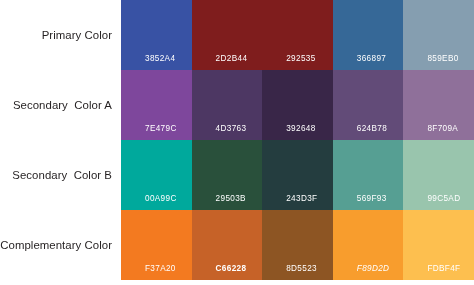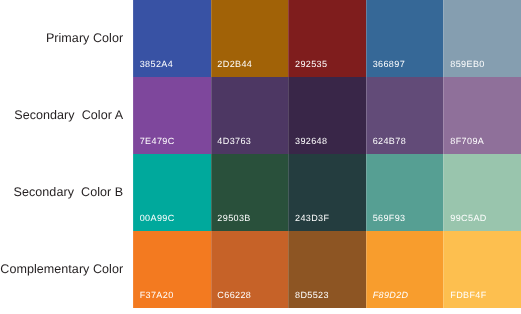--- a/index.html
+++ b/index.html
@@ -63,21 +63,21 @@
 
   .swatch {
     flex: 1 1 0;
     height: 70px;
     position: relative;
     box-sizing: border-box;
   }
 
   .swatch-hex {
     position: absolute;
-    left: 6px;
+    left: 24px;
     bottom: 7px;
     font-size: 8.2px;
     line-height: 1;
     letter-spacing: 0.35px;
     color: #ffffff;
     white-space: nowrap;
   }
 </style>
 </head>
 <body style="background-color: rgb(255, 255, 255);">
@@ -85,21 +85,21 @@
 <div id="palette-board">
 
   <div class="palette-row" style="top:0px;">
     <div class="row-label-cell">
       <span class="row-label" style="color: rgb(35, 31, 32);">Primary Color</span>
     </div>
     <div class="swatch-strip">
       <div class="swatch" style="background-color: rgb(56, 82, 164);">
         <span class="swatch-hex" style="color: rgb(255, 255, 255);">3852A4</span>
       </div>
-      <div class="swatch" style="background-color: #a16207;">
+      <div class="swatch" style="background-color: #7f1d1d;">
         <span class="swatch-hex" style="color: rgb(255, 255, 255);">2D2B44</span>
       </div>
       <div class="swatch" style="background-color: #7f1d1d;">
         <span class="swatch-hex" style="color: rgb(255, 255, 255);">292535</span>
       </div>
       <div class="swatch" style="background-color: rgb(54, 104, 151);">
         <span class="swatch-hex" style="color: rgb(255, 255, 255);">366897</span>
       </div>
       <div class="swatch" style="background-color: rgb(133, 158, 176);">
         <span class="swatch-hex" style="color: rgb(255, 255, 255);">859EB0</span>
@@ -155,21 +155,21 @@
 
   <div class="palette-row" style="top:210px;">
     <div class="row-label-cell">
       <span class="row-label" style="color: rgb(35, 31, 32);">Complementary Color</span>
     </div>
     <div class="swatch-strip">
       <div class="swatch" style="background-color: rgb(243, 122, 32);">
         <span class="swatch-hex" style="color: rgb(255, 255, 255);">F37A20</span>
       </div>
       <div class="swatch" style="background-color: rgb(198, 98, 40);">
-        <span class="swatch-hex" style="color: rgb(255, 255, 255);">C66228</span>
+        <span class="swatch-hex" style="color: rgb(255, 255, 255); font-weight: bold;">C66228</span>
       </div>
       <div class="swatch" style="background-color: rgb(141, 85, 35);">
         <span class="swatch-hex" style="color: rgb(255, 255, 255);">8D5523</span>
       </div>
       <div class="swatch" style="background-color: rgb(248, 157, 45); font-style: italic;">
         <span class="swatch-hex" style="color: rgb(255, 255, 255);">F89D2D</span>
       </div>
       <div class="swatch" style="background-color: rgb(253, 191, 79);">
         <span class="swatch-hex" style="color: rgb(255, 255, 255);">FDBF4F</span>
       </div>

